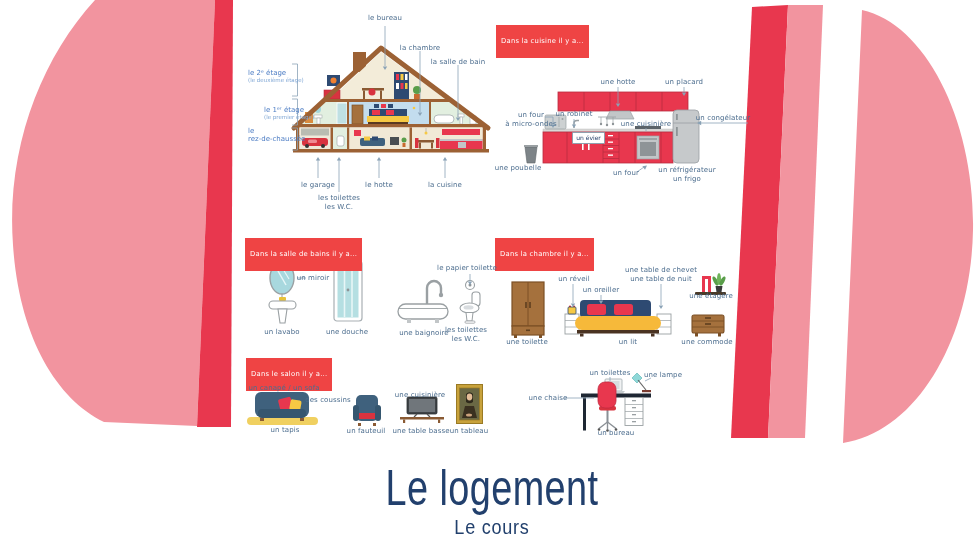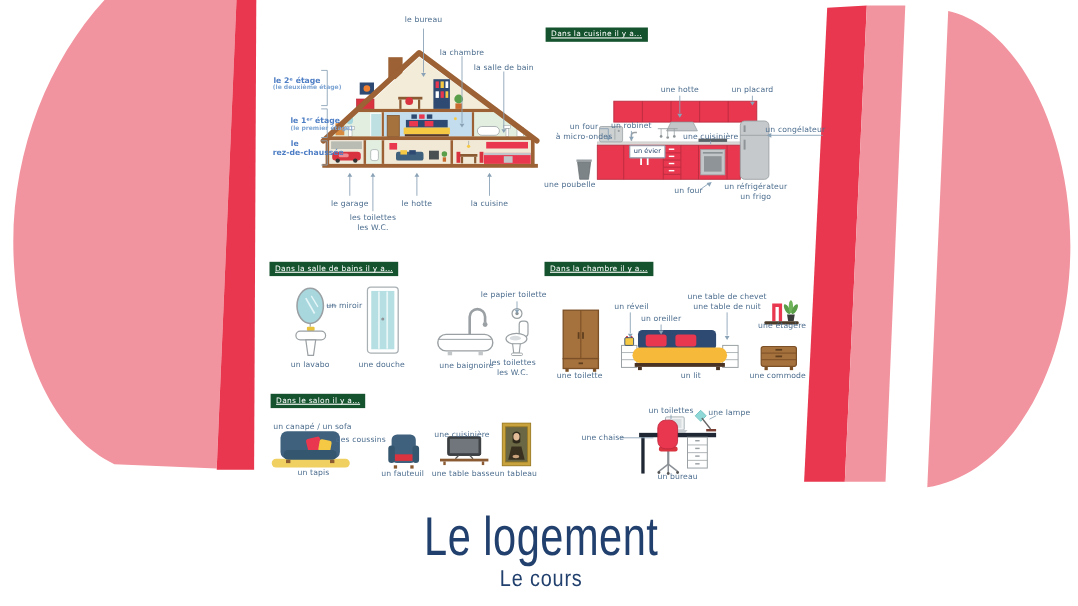--- a/index.html
+++ b/index.html
@@ -2,23 +2,23 @@
 <html><head>
 <meta charset="utf-8">
 <style>
   html,body{margin:0;padding:0;background:#ffffff;}
   #stage{position:relative;width:980px;height:551px;background:#ffffff;overflow:hidden;
          font-family:"DejaVu Sans",sans-serif;}
   svg.layer{position:absolute;left:0;top:0;}
   svg.item{position:absolute;}
   .lbl{position:absolute;font-size:7px;line-height:9px;color:#4c6d8e;text-align:center;
        white-space:pre-line;transform:translateX(-50%);letter-spacing:.1px;z-index:6;}
-  .hdr{position:absolute;background:#14532d;color:#ffffff;font-size:6.8px;line-height:13px;
-       padding:0 5px;letter-spacing:.25px;white-space:nowrap;z-index:6;text-decoration:underline;}
-  .floor{position:absolute;text-align:center;white-space:nowrap;color:#4d7dc4;z-index:6;font-weight:bold;}
+  .hdr{position:absolute;background:#ef4444;color:#ffffff;font-size:6.8px;line-height:13px;
+       padding:10px 5px;letter-spacing:.25px;white-space:nowrap;z-index:6;}
+  .floor{position:absolute;text-align:left;white-space:nowrap;color:#4d7dc4;z-index:6;}
   .f-main{font-size:7px;line-height:8px;}
   .f-sub{font-size:5.5px;line-height:7px;color:#7fa6d4;}
   .f-sub.big{font-size:7px;line-height:8px;color:#4d7dc4;}
   .evier-box{position:absolute;left:572px;top:132px;width:31px;height:10px;background:#ffffff;
        border:1px solid #8fa0ae;border-radius:1px;font-size:6px;line-height:9px;color:#1f3b66;
        text-align:center;z-index:6;}
   .title{position:absolute;left:492px;top:460px;transform:translateX(-50%) scale(.9,1.18);
        transform-origin:top center;font-family:"Liberation Sans",sans-serif;font-weight:400;
        font-size:42px;color:#22406d;letter-spacing:.5px;white-space:nowrap;z-index:6;}
   .subtitle{position:absolute;left:492px;top:515px;transform:translateX(-50%) scale(.95,1.1);

